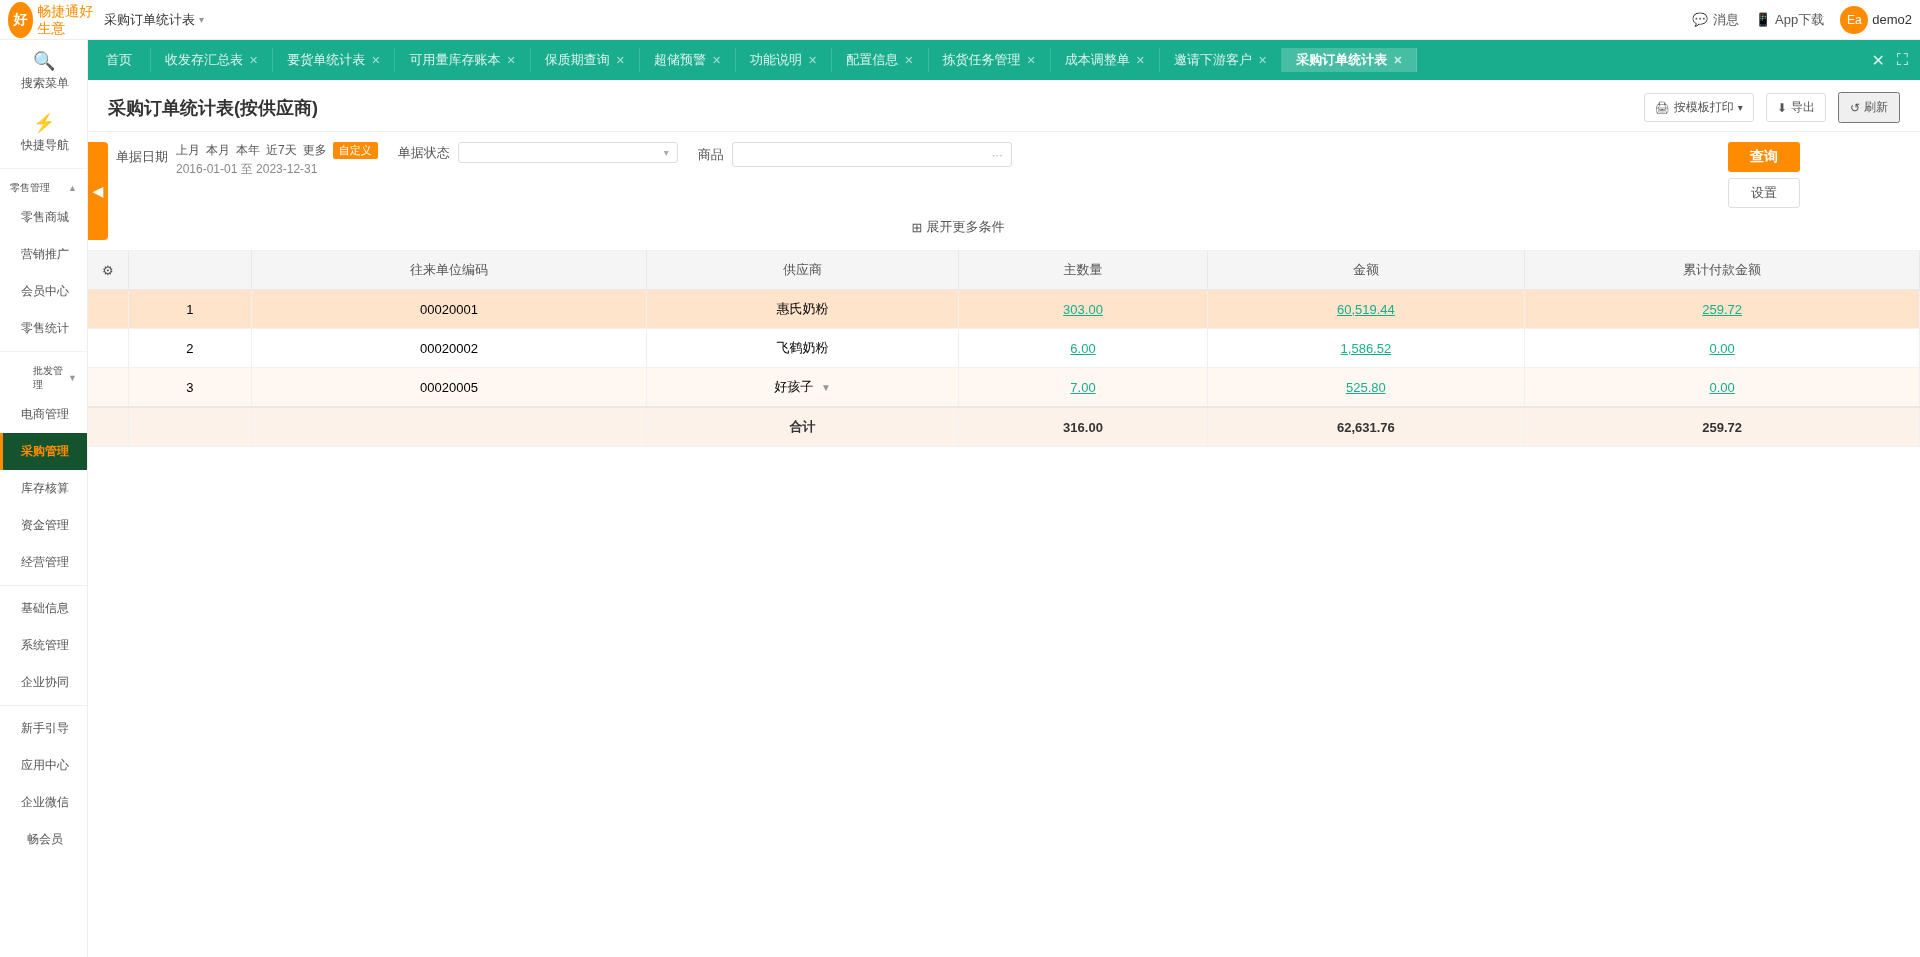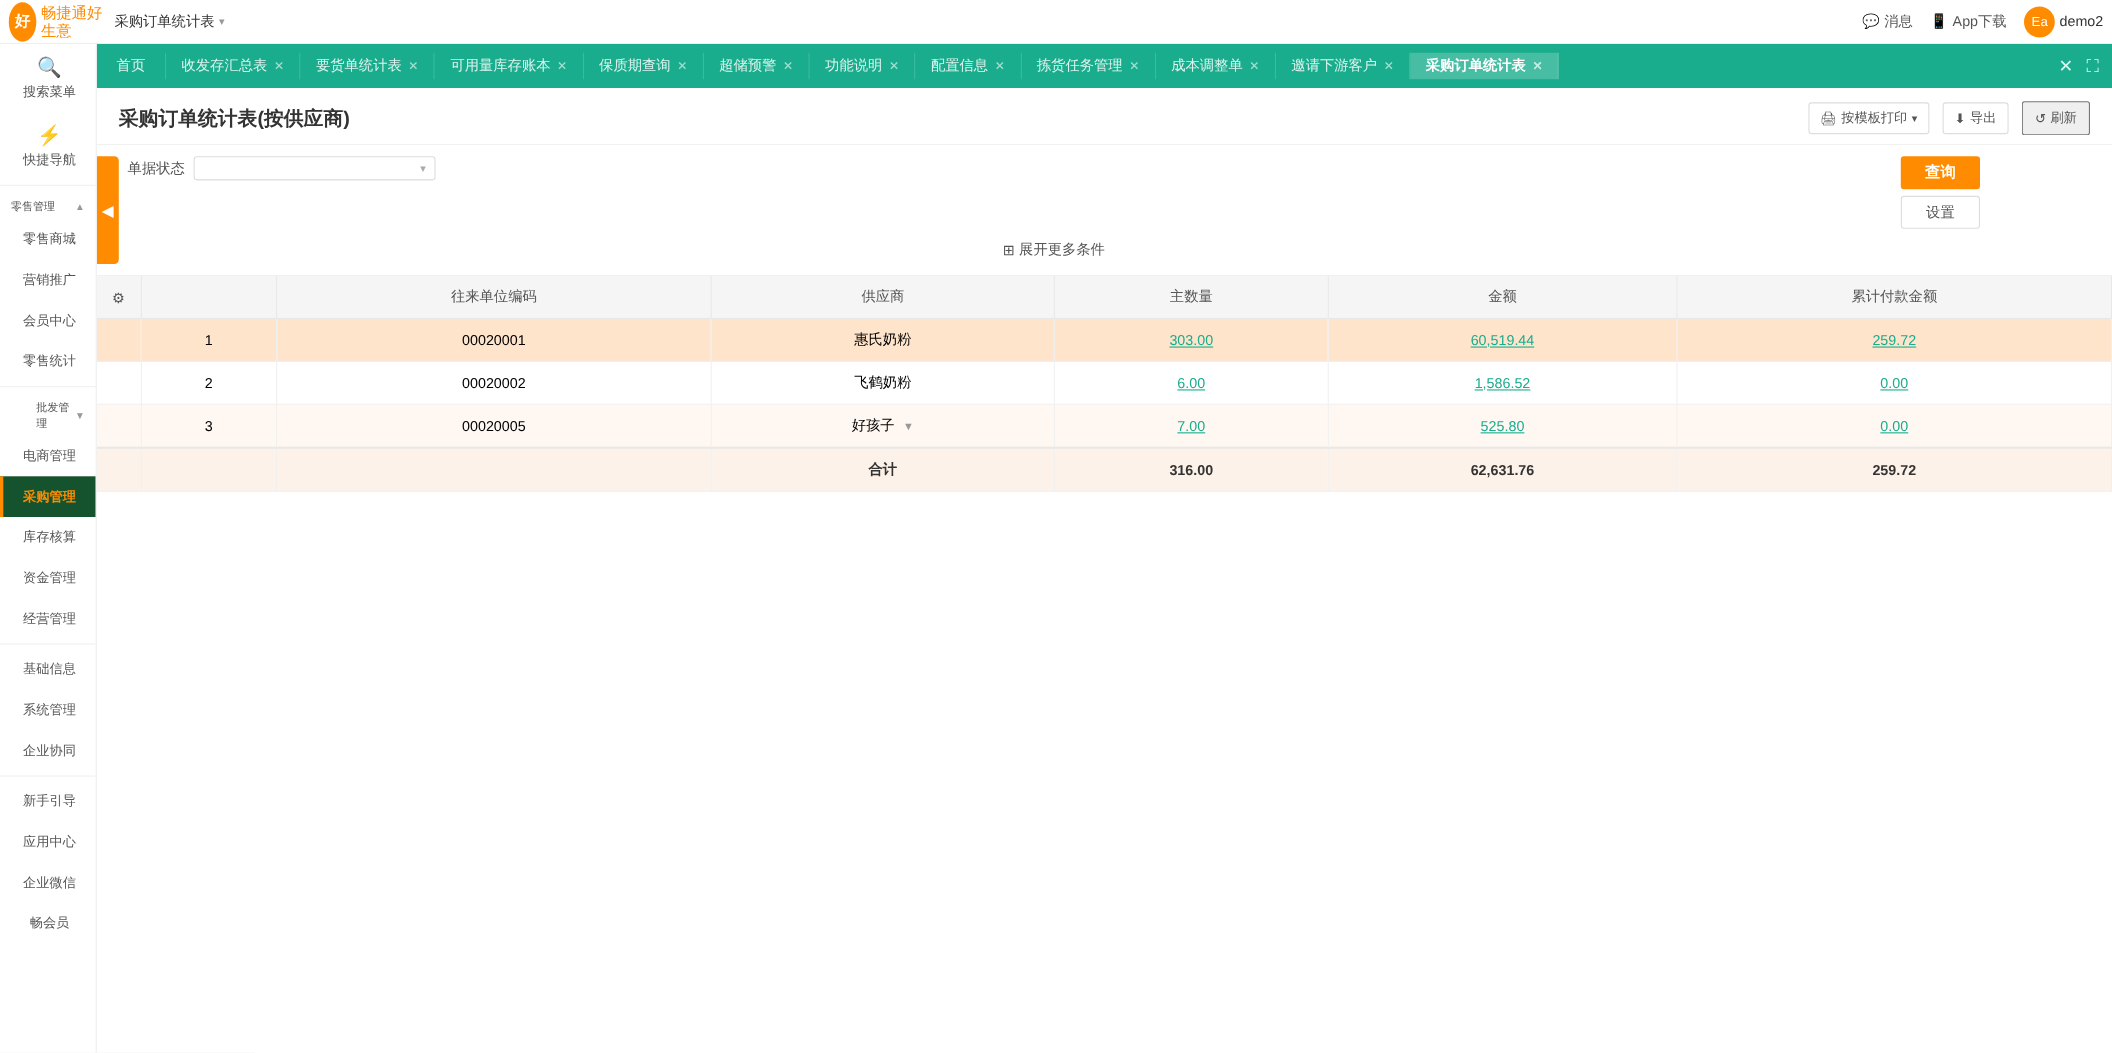--- a/index.html
+++ b/index.html
@@ -248,29 +248,54 @@
             </button>
           </div>
         </div>
 
         <div style="display:flex; align-items:stretch; padding: 10px 0 10px 0; border-bottom: 1px solid #f0f0f0; background:#fff;">
           <div style="background:#ff8c00; width:20px; min-width:20px; display:flex; align-items:center; justify-content:center; cursor:pointer; color:#fff; font-size:14px; border-radius:0 4px 4px 0; margin-right:8px;">◀</div>
           <div style="flex:1; display:flex; flex-direction:column; gap:6px; padding-right: 120px;">
 
             <div style="display:flex; align-items:flex-start; gap:20px;">
 
+              <div style="display:flex; align-items:flex-start; gap:8px;">
+                <span style="font-size:13px;color:#555;white-space:nowrap;line-height:30px;">单据日期</span>
+                <div style="display:flex; flex-direction:column; gap:2px;">
+                  <div style="display:flex;align-items:center;gap:6px;">
+                    <span style="font-size:12px;color:#555;cursor:pointer;">上月</span>
+                    <span style="font-size:12px;color:#555;cursor:pointer;">本月</span>
+                    <span style="font-size:12px;color:#555;cursor:pointer;">本年</span>
+                    <span style="font-size:12px;color:#555;cursor:pointer;">近7天</span>
+                    <span style="font-size:12px;color:#555;cursor:pointer;">更多</span>
+                    <span style="background:#ff8c00;color:#fff;font-size:11px;padding:1px 6px;border-radius:2px;cursor:pointer;">自定义</span>
+                  </div>
+                  <div style="font-size:12px;color:#888;">
+                    <span>2016-01-01</span>
+                    <span> 至 </span>
+                    <span>2023-12-31</span>
+                  </div>
+                </div>
+              </div>
 
               <div style="display:flex;align-items:center;gap:8px;">
                 <span style="font-size:13px;color:#555;white-space:nowrap;">单据状态</span>
                 <div style="display:flex;align-items:center;border:1px solid #ddd;border-radius:3px;padding:4px 8px;min-width:220px;cursor:pointer;background:#fff;">
                   <span style="flex:1;font-size:13px;color:#aaa;"></span>
                   <span style="color:#aaa;font-size:10px;">▾</span>
                 </div>
               </div>
 
+              <div style="display:flex;align-items:center;gap:8px;">
+                <span style="font-size:13px;color:#555;white-space:nowrap;">商品</span>
+                <div style="display:flex;align-items:center;border:1px solid #ddd;border-radius:3px;padding:4px 8px;min-width:280px;cursor:pointer;background:#fff;">
+                  <input style="border: none; outline: none; font-size: 13px; color: rgb(51, 51, 51); width: 100%; background: transparent;">
+                  <span style="font-size:11px;color:#aaa;cursor:pointer;">···</span>
+                </div>
+              </div>
 
               <div style="display:flex;flex-direction:column;gap:6px;margin-left:auto;margin-right:0;">
                 <button style="background:#ff8c00;color:#fff;border:none;padding:6px 22px;border-radius:3px;cursor:pointer;font-size:14px;font-weight:bold;">查询</button>
                 <button style="background:#fff;color:#555;border:1px solid #ddd;padding:5px 18px;border-radius:3px;cursor:pointer;font-size:13px;">设置</button>
               </div>
             </div>
 
             <div style="display:flex;justify-content:center;">
               <button style="display:flex;align-items:center;gap:4px;color:#555;cursor:pointer;font-size:13px;border:none;background:none;padding:4px 8px;">
                 <span>⊞</span>

